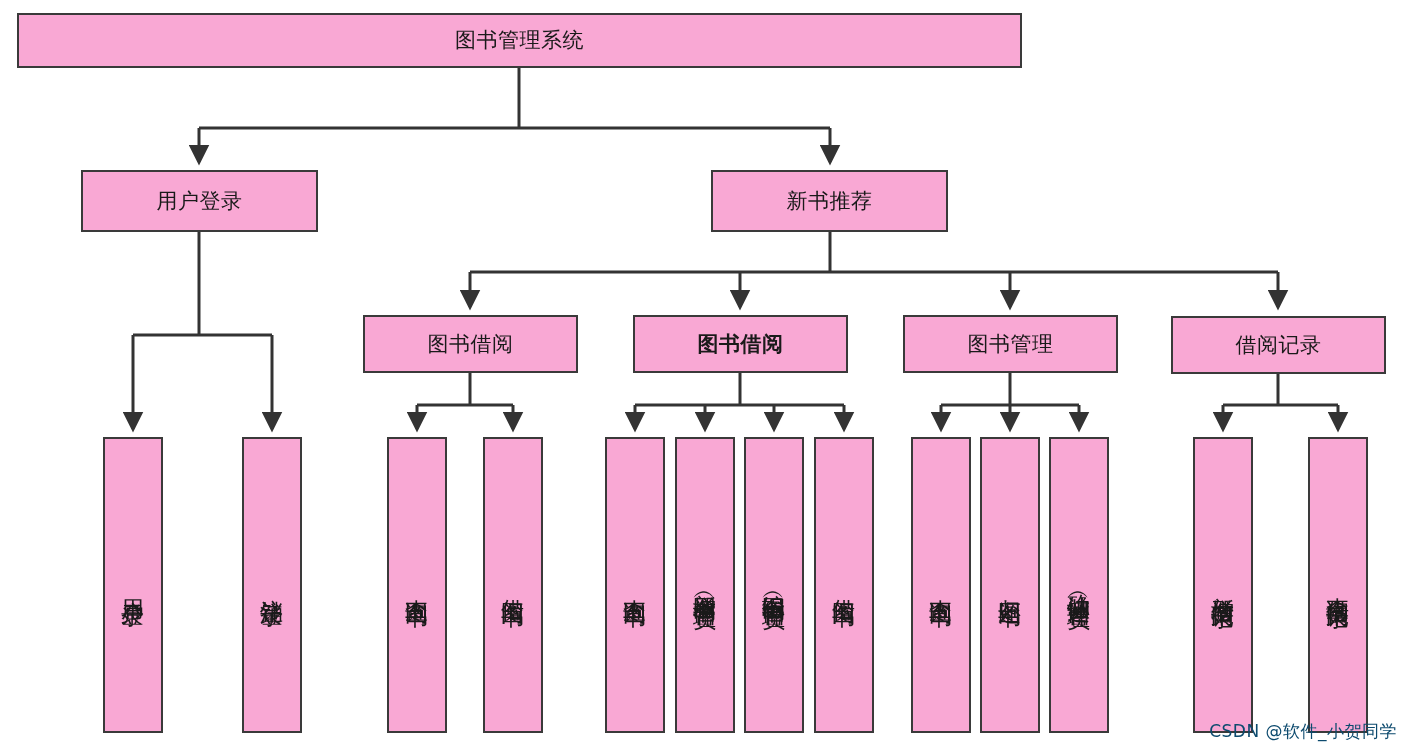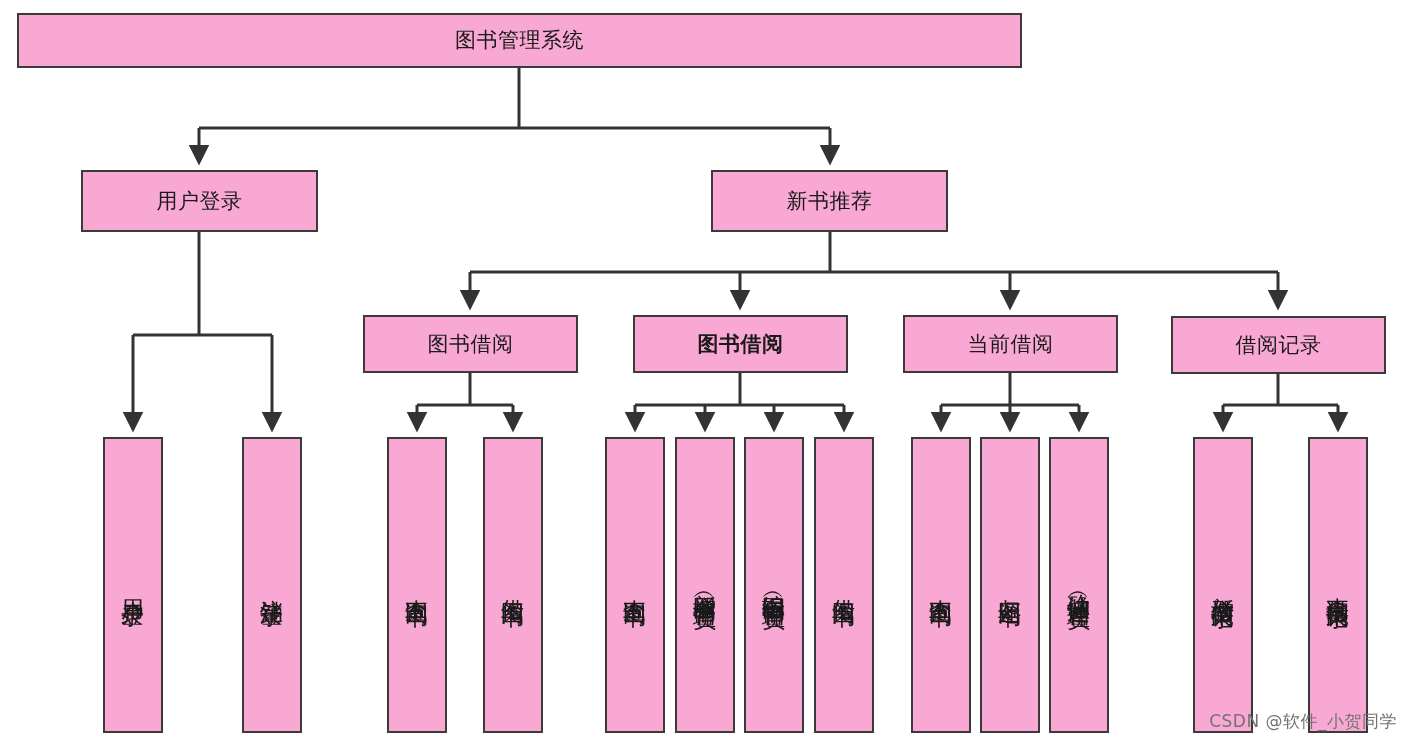--- a/index.html
+++ b/index.html
@@ -54,23 +54,23 @@
     writing-mode: vertical-rl;
     text-orientation: upright;
     font-size: 23px;
     line-height: 1.05;
     letter-spacing: 2px;
     white-space: nowrap;
   }
   #watermark {
     position: absolute;
     right: 8px;
-    bottom: 14px;
+    bottom: 4px;
     font-size: 17px;
-    color: #737373;
+    color: #0c4a6e;
     letter-spacing: 0.5px;
     z-index: 3;
     user-select: none;
     white-space: nowrap;
   }
 </style>
 </head>
 <body>
 
 <div id="canvas">
@@ -139,21 +139,21 @@
 
   <div class="node h-node" style="left:363px; top:315px; width:215px; height:58px;">
     <span class="node-label">图书借阅</span>
   </div>
 
   <div class="node h-node" style="left:633px; top:315px; width:215px; height:58px;font-weight:bold;">
     <span class="node-label">图书借阅</span>
   </div>
 
   <div class="node h-node" style="left:903px; top:315px; width:215px; height:58px;">
-    <span class="node-label">当前借阅</span>
+    <span class="node-label">图书管理</span>
   </div>
 
   <div class="node h-node" style="left:1171px; top:316px; width:215px; height:58px;">
     <span class="node-label">借阅记录</span>
   </div>
 
   <div class="node v-node" style="left:103px; top:437px; width:60px; height:296px;">
     <span class="node-label">用户登录</span>
   </div>
 

